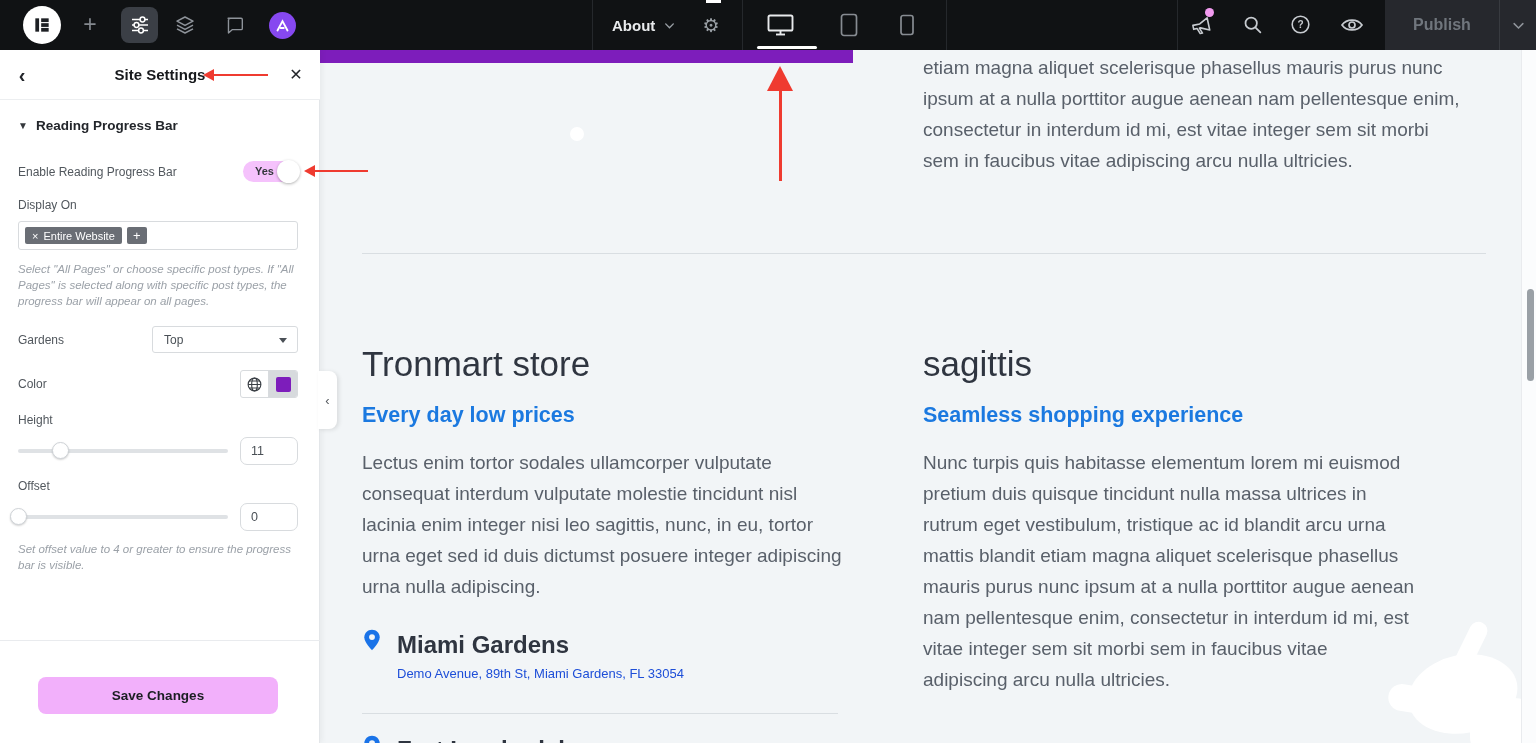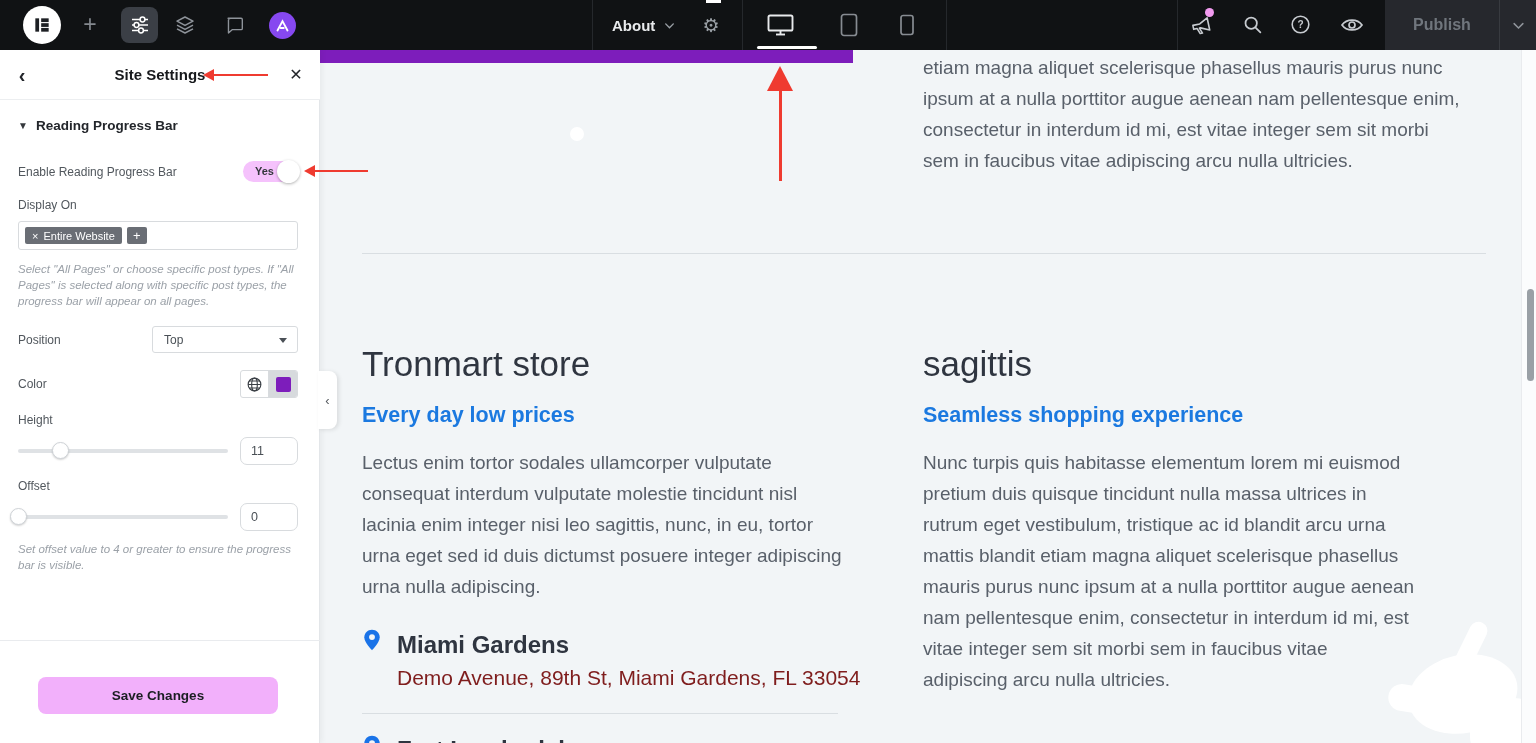--- a/index.html
+++ b/index.html
@@ -83,21 +83,21 @@
 
   
   #content { left:320px; top:50px; width:1216px; height:693px; background:#f2f5f7; }
   #progress-bar { left:0; top:0; width:533px; height:13px; background:#7d1dbb; }
   .lines { white-space:pre-line; }
   .body-text { font-size:19px; line-height:31px; color:#59606a; }
   .col-title { font-size:35px; font-weight:400; color:#2f3540; }
   .col-subtitle { font-size:21.5px; font-weight:700; color:#1b79e0;text-align:right; }
   .divider-h { height:1px; background:#d9dee2; }
   .loc-name { font-size:24px; font-weight:700; color:#2f3540; }
-  .loc-address { font-size:21px; color:#7f1d1d; }
+  .loc-address { font-size:13px; color:#1d4ed8; }
   #white-dot { left:250px; top:77px; width:14px; height:14px; border-radius:50%; background:#ffffff; }
 
   .blob { background:#ffffff; z-index:5; }
   #scroll-gutter { left:1201px; top:0; width:15px; height:693px; background:#fbfcfd; border-left:1px solid #e9ebee; z-index:10; }
   #scroll-thumb { position:absolute; left:5px; top:239px; width:7px; height:92px; background:#9aa0a6; border-radius:4px; cursor:grab; }
 
   svg { display:block; }
 </style>
 </head>
 <body>
@@ -246,21 +246,21 @@
       <span class="tag-chip">
         <span>×</span>
         <span>Entire Website</span>
       </span>
       <span class="tag-add">+</span>
     </div>
     <div class="abs p-help lines" style="left:18px; top:211px;">Select "All Pages" or choose specific post types. If "All
 Pages" is selected along with specific post types, the
 progress bar will appear on all pages.</div>
 
-    <div class="abs p-label" style="left:18px; top:283px;">Position</div>
+    <div class="abs p-label" style="left:18px; top:283px;">Gardens</div>
     <div class="select-box abs">
       <span class="select-text">Top</span>
       <span class="select-caret"></span>
     </div>
 
     <div class="abs p-label" style="left:18px; top:327px;">Color</div>
     <div id="color-control" class="abs">
       <div id="color-global">
         <svg width="17" height="17" viewBox="0 0 24 24" fill="none" stroke="currentColor" stroke-width="1.6">
           <circle cx="12" cy="12" r="9"></circle>

